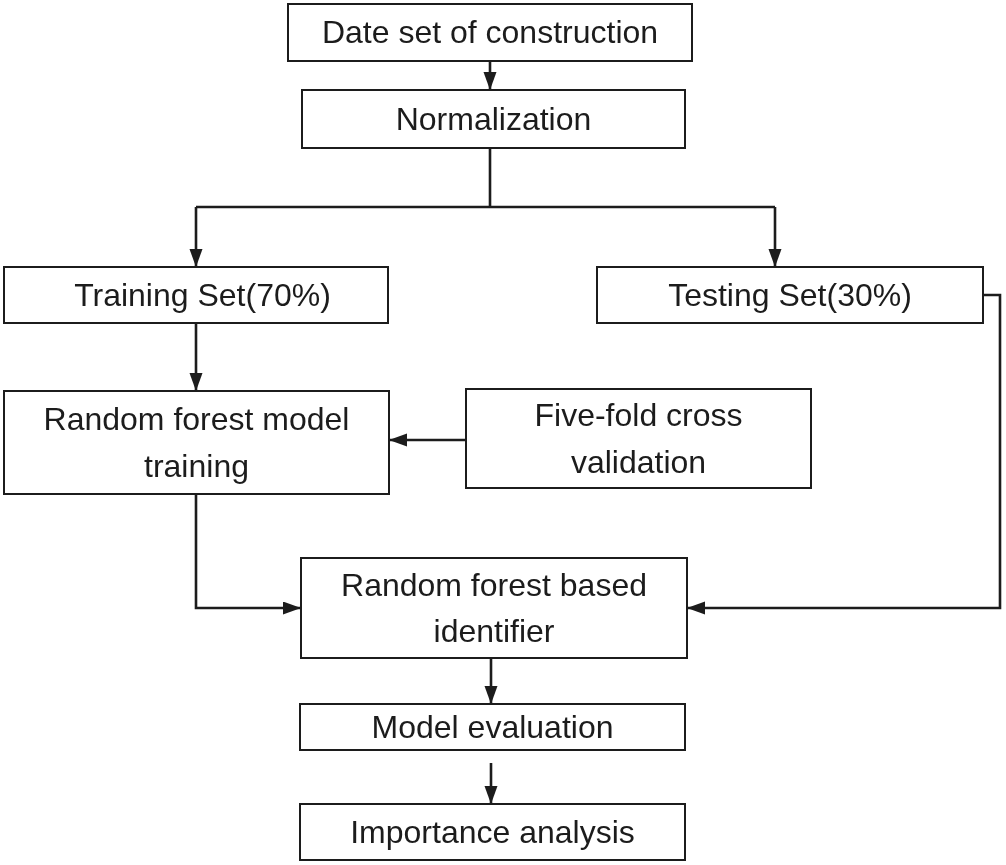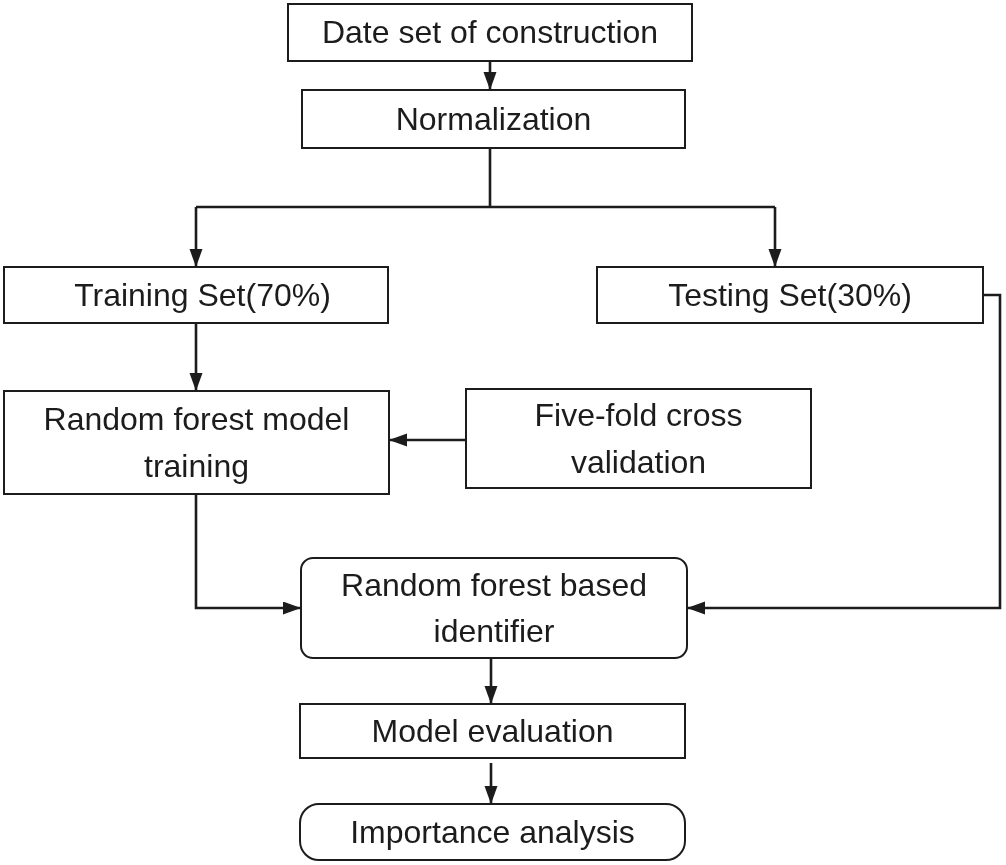--- a/index.html
+++ b/index.html
@@ -36,23 +36,23 @@
     line-height: 1.45;
     white-space: pre-line;
   }
   
   .n-dataset       { left: 287px; top: 3px;   width: 406px; height: 59px;  }
   .n-normalization { left: 301px; top: 89px;  width: 385px; height: 60px; text-align: right;  }
   .n-training      { left: 3px;   top: 266px; width: 386px; height: 58px; padding-left: 13px;  }
   .n-testing       { left: 580px; top: 266px; width: 388px; height: 58px; margin-left: 16px;  }
   .n-rf-training   { left: 3px;   top: 390px; width: 387px; height: 105px; }
   .n-five-fold     { left: 465px; top: 388px; width: 347px; height: 101px; }
-  .n-identifier    { left: 300px; top: 557px; width: 388px; height: 102px; border-radius: 13px; }
-  .n-evaluation    { left: 299px; top: 703px; width: 387px; height: 56px;  }
-  .n-importance    { left: 299px; top: 803px; width: 387px; height: 58px; border-radius: 20px;  }
+  .n-identifier    { left: 300px; top: 557px; width: 388px; height: 102px; }
+  .n-evaluation    { left: 299px; top: 703px; width: 387px; height: 48px;  }
+  .n-importance    { left: 299px; top: 803px; width: 387px; height: 58px;  }
 </style>
 </head>
 <body>
 
 <div class="canvas">
 
   <svg class="wires" viewBox="0 0 1006 865" xmlns="http://www.w3.org/2000/svg">
     <defs>
       <marker id="arrow" markerUnits="userSpaceOnUse" markerWidth="22" markerHeight="16" refX="17" refY="6.5" orient="auto">
         <path d="M0,0 L18,6.5 L0,13 Z" fill="#1c1c1c"></path>

